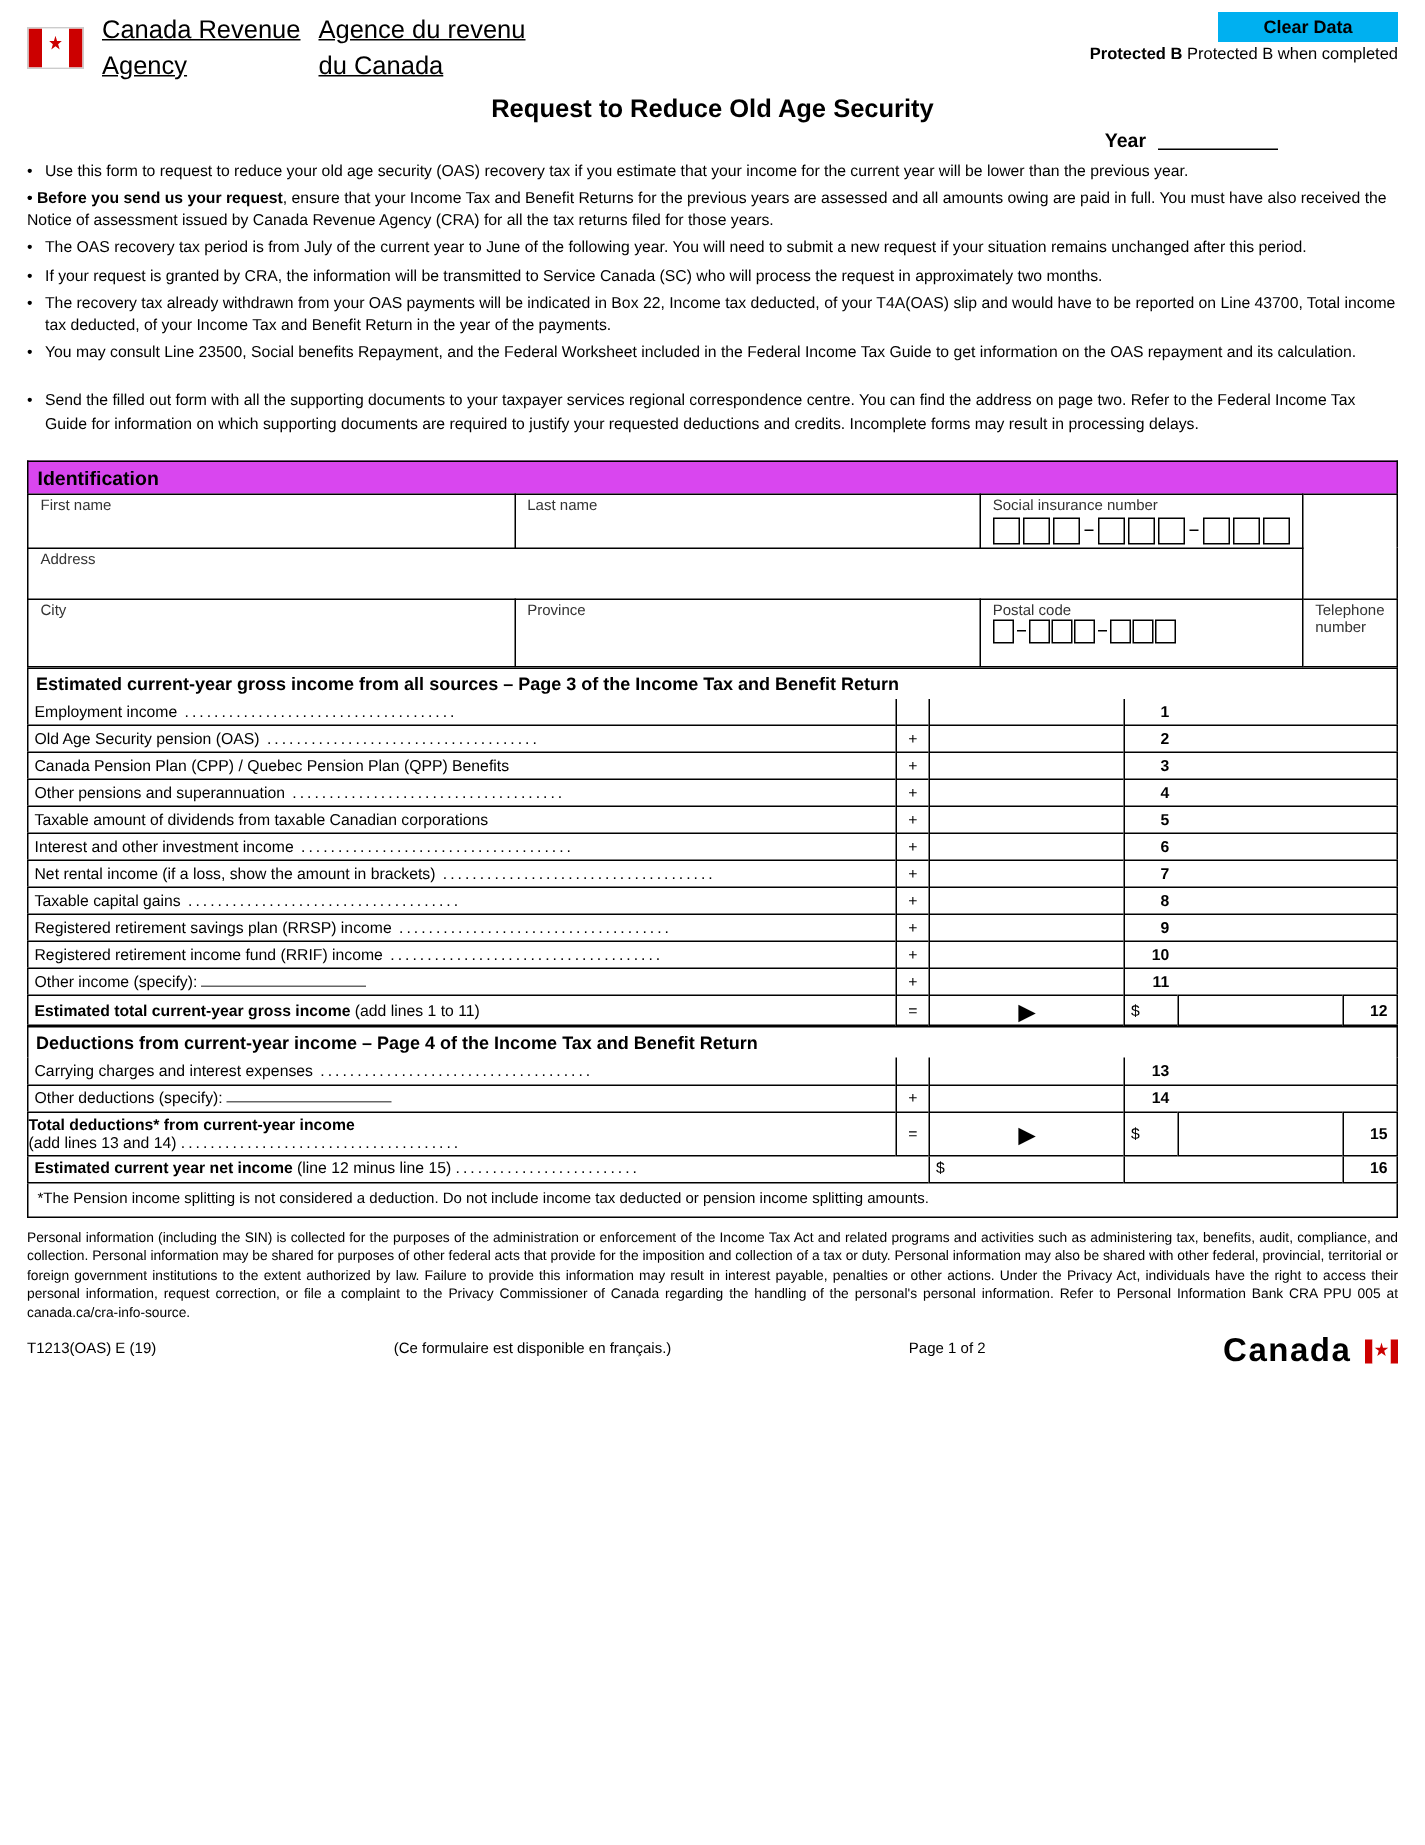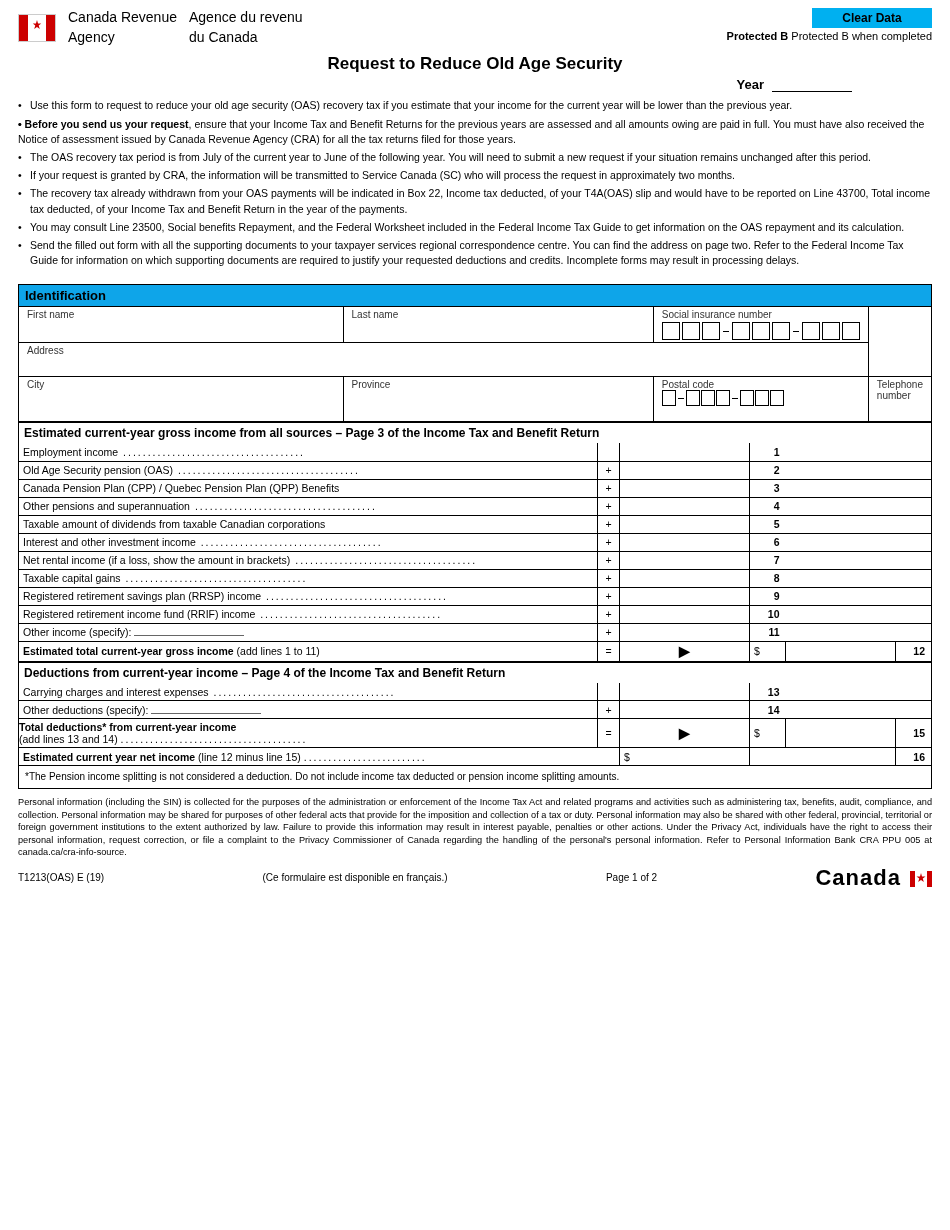--- a/index.html
+++ b/index.html
@@ -25,22 +25,23 @@
     }
     .canada-flag {
       width: 38px;
       height: 28px;
       border: 1px solid #ccc;
       display: flex;
       align-items: center;
       justify-content: center;
     }
     .agency-text {
-      font-size: 14px;
+      font-size: 17px;
       line-height: 1.4;
+      text-decoration: underline;
     }
     .clear-data-btn {
       background: #00b0f0;
       color: #000;
       border: none;
       padding: 3px 14px;
       font-size: 12px;
       font-weight: bold;
       cursor: pointer;
       min-width: 120px;
@@ -92,21 +93,21 @@
       padding-left: 12px;
       position: relative;
       margin-bottom: 3px;
     }
     .instructions li::before {
       content: "•";
       position: absolute;
       left: 0;
     }
     .section-header {
-      background: #0ea5e9;
+      background: #d946ef;
       border: 1.5px solid #000;
       border-bottom: none;
       font-size: 13px;
       font-weight: bold;
       padding: 3px 6px;
       margin-top: 16px;
     }
 
     .id-section {
       width: 100%;
@@ -244,21 +245,21 @@
   <span class="year-underline"></span>
 </div>
 
 <div class="instructions">
   <ul id="instructions-list">
       <li style="list-style: none; padding-left: 12px; position: relative; margin-bottom: 3px;">Use this form to request to reduce your old age security (OAS) recovery tax if you estimate that your income for the current year will be lower than the previous year.</li>
       <li style="list-style: none; padding-left: 0px; margin-bottom: 3px;">• <strong>Before you send us your request</strong>, ensure that your Income Tax and Benefit Returns for the previous years are assessed and all amounts owing are paid in full. You must have also received the Notice of assessment issued by Canada Revenue Agency (CRA) for all the tax returns filed for those years.</li>
       <li style="list-style: none; padding-left: 12px; position: relative; margin-bottom: 3px;">The OAS recovery tax period is from July of the current year to June of the following year. You will need to submit a new request if your situation remains unchanged after this period.</li>
       <li style="list-style: none; padding-left: 12px; position: relative; margin-bottom: 3px;">If your request is granted by CRA, the information will be transmitted to Service Canada (SC) who will process the request in approximately two months.</li>
       <li style="list-style: none; padding-left: 12px; position: relative; margin-bottom: 3px;">The recovery tax already withdrawn from your OAS payments will be indicated in Box 22, Income tax deducted, of your T4A(OAS) slip and would have to be reported on Line 43700, Total income tax deducted, of your Income Tax and Benefit Return in the year of the payments.</li>
-      <li style="list-style: none; padding-left: 12px; position: relative; margin-bottom: 3px;">You may consult Line 23500, Social benefits Repayment, and the Federal Worksheet included in the Federal Income Tax Guide to get information on the OAS repayment and its calculation.</li>
+      <li style="list-style: none; padding-left: 12px; position: relative; margin-bottom: 17px;">You may consult Line 23500, Social benefits Repayment, and the Federal Worksheet included in the Federal Income Tax Guide to get information on the OAS repayment and its calculation.</li>
       <li style="list-style: none; padding-left: 12px; position: relative; margin-bottom: 3px;">Send the filled out form with all the supporting documents to your taxpayer services regional correspondence centre. You can find the address on page two. Refer to the Federal Income Tax Guide for information on which supporting documents are required to justify your requested deductions and credits. Incomplete forms may result in processing delays.</li>
     </ul>
 </div>
 
 <div class="section-header">Identification</div>
 
 <table class="id-section">
   <tbody>
     <tr>
       <td style="width:40%;">

